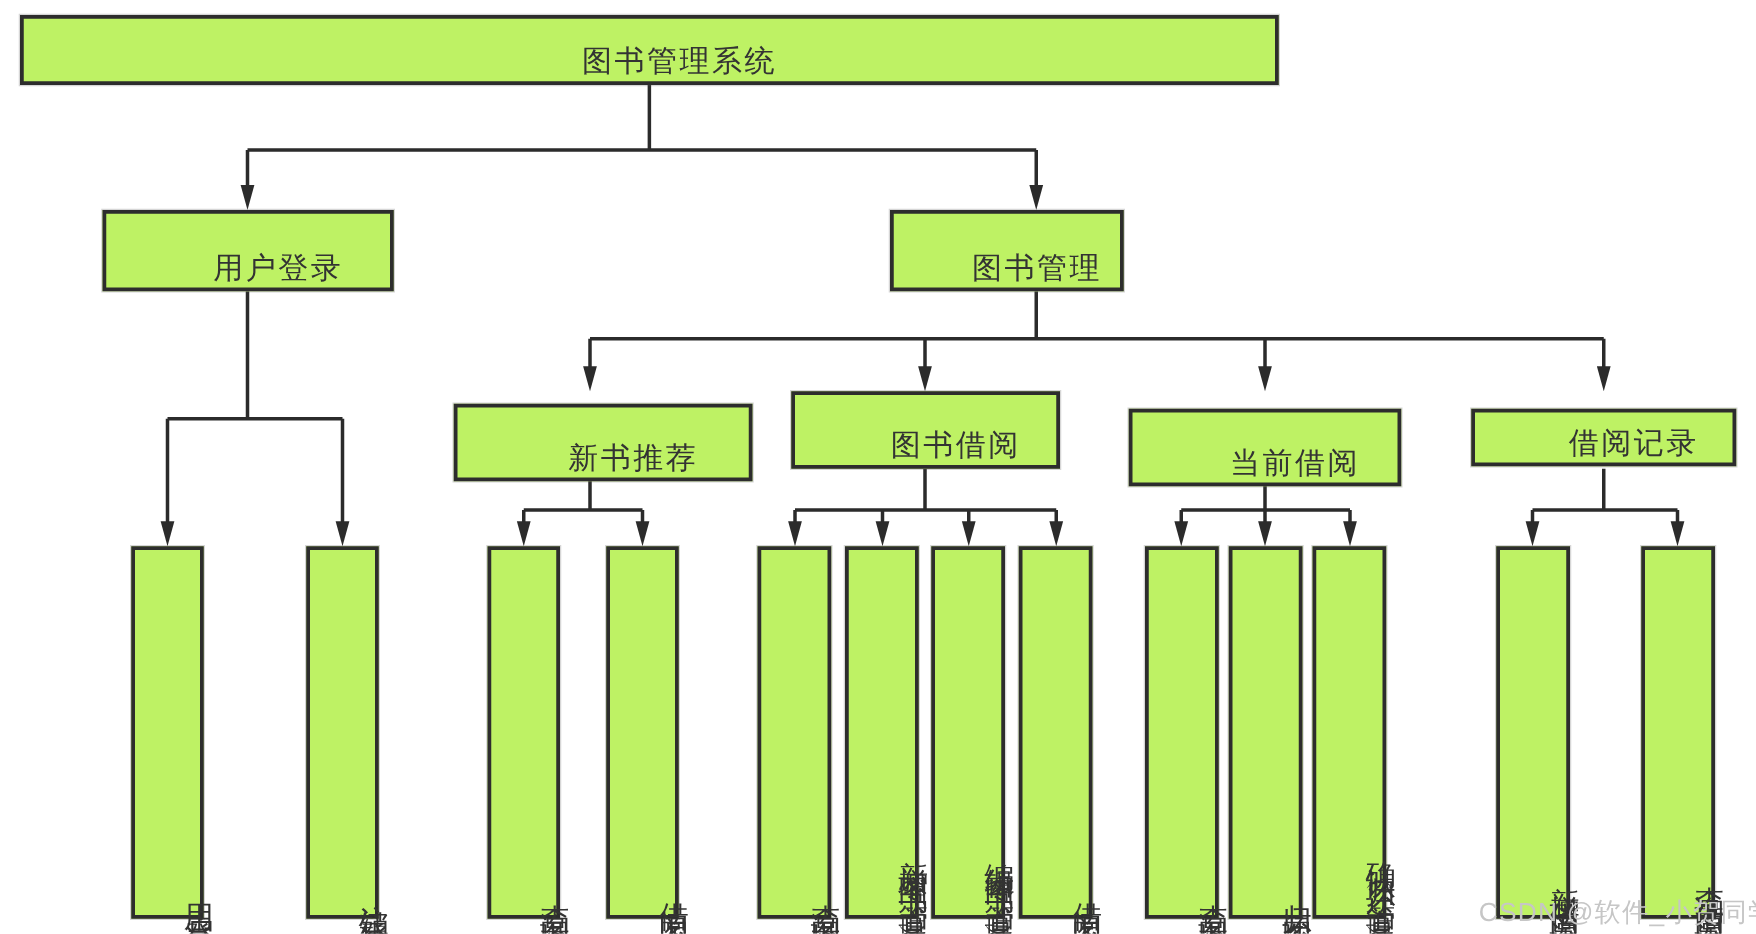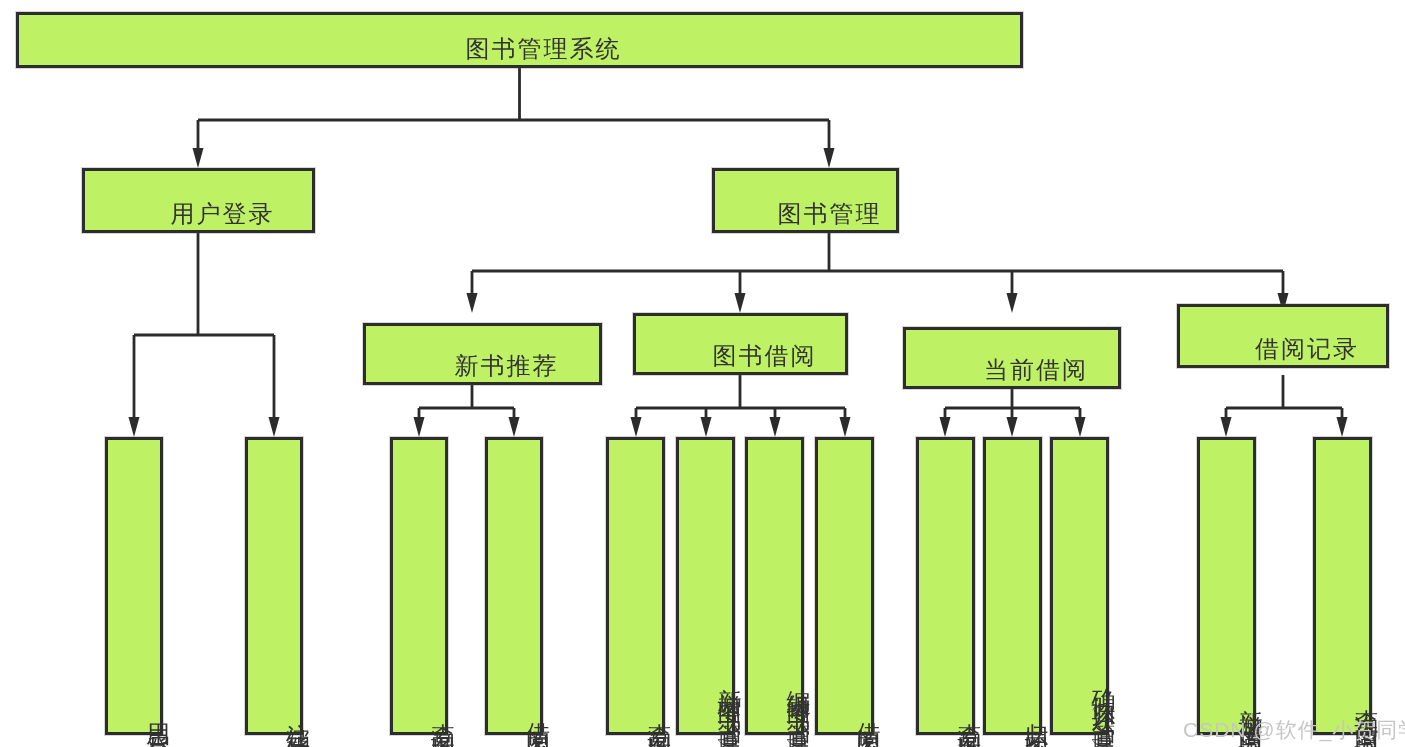--- a/index.html
+++ b/index.html
@@ -102,21 +102,21 @@
 
   <div class="node h" style="left:363px;top:323px;width:239px;height:62px">
     <span>新书推荐</span>
   </div>
   <div class="node h" style="left:633px;top:313px;width:215px;height:62px">
     <span>图书借阅</span>
   </div>
   <div class="node h" style="left:903px;top:327px;width:218px;height:62px">
     <span>当前借阅</span>
   </div>
-  <div class="node h" style="left:1177px;top:304px;width:212px;height:64px">
+  <div class="node h" style="left:1177px;top:327px;width:212px;height:46px">
     <span>借阅记录</span>
   </div>
 
   <div class="node v" style="left:105px;top:437px;width:58px;height:298px">
     <span>用户登录</span>
   </div>
   <div class="node v" style="left:245px;top:437px;width:58px;height:298px">
     <span>注销登录</span>
   </div>
 

